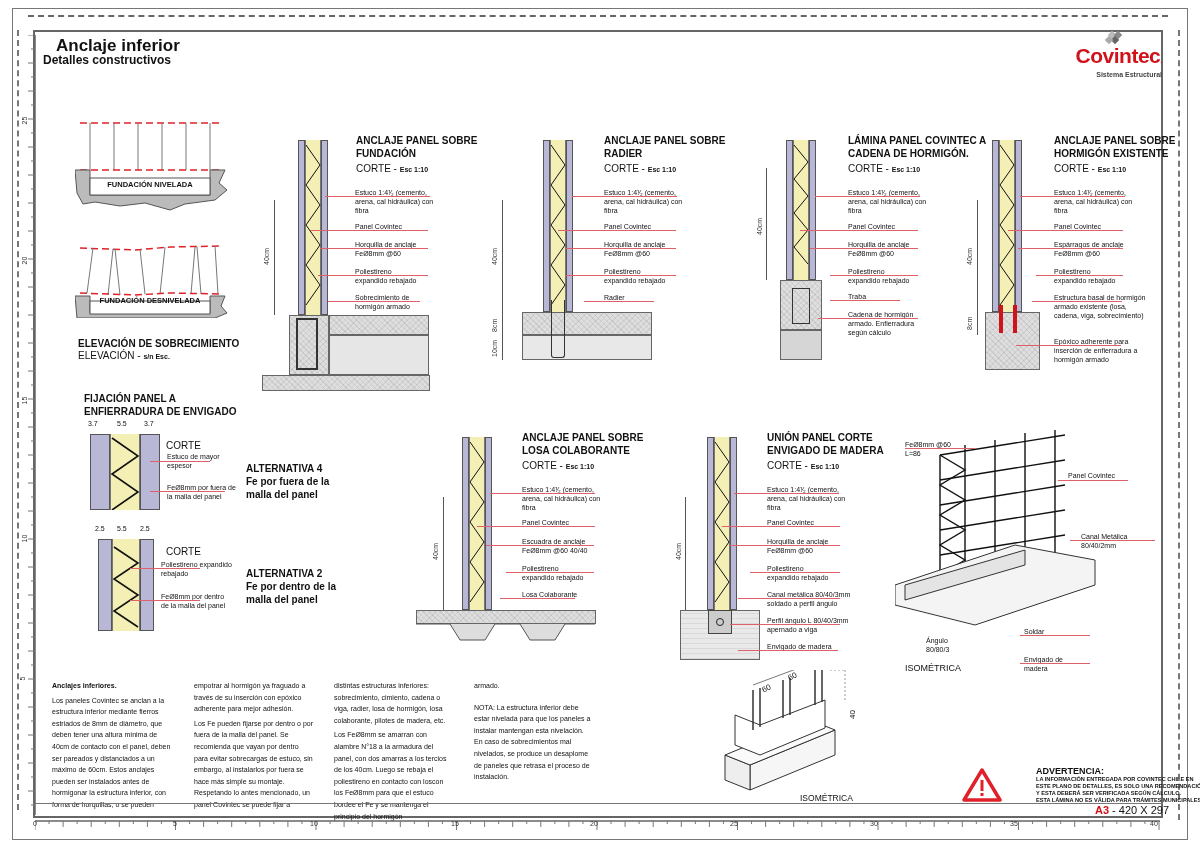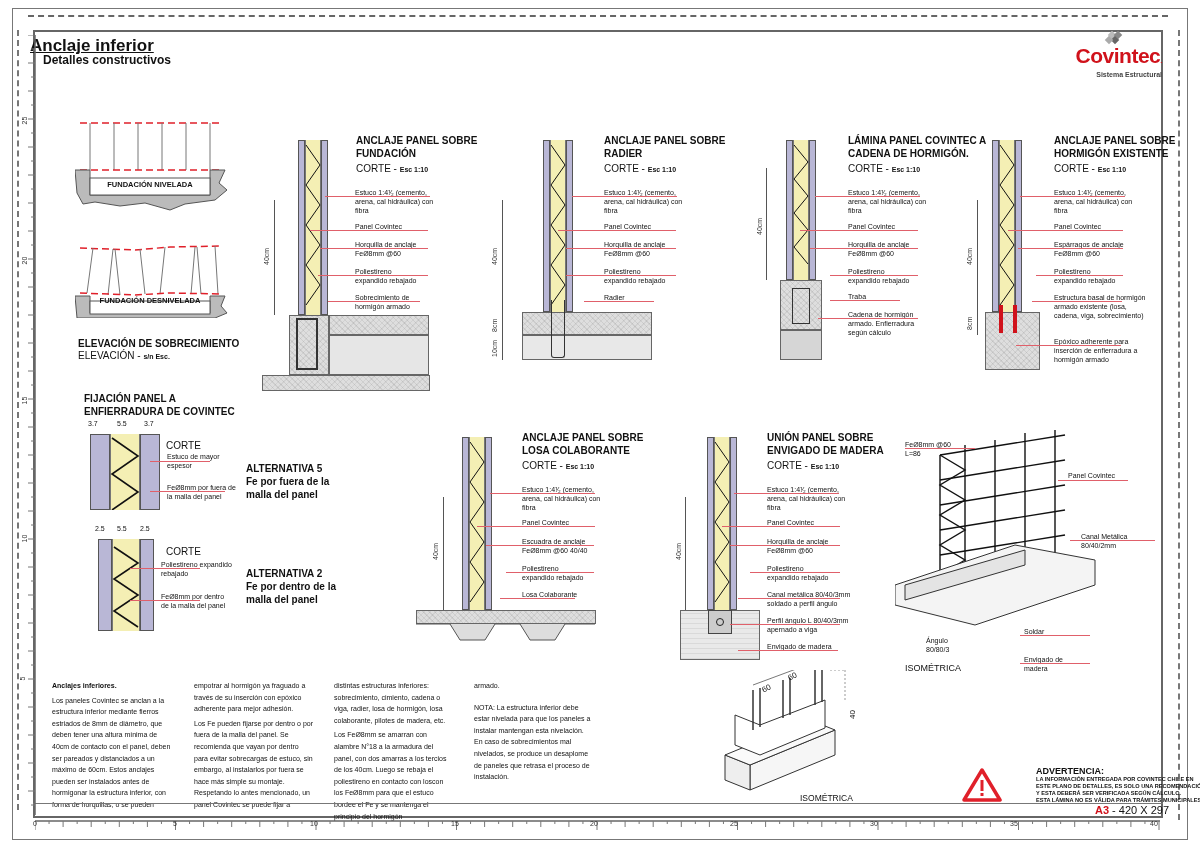--- a/index.html
+++ b/index.html
@@ -6,21 +6,21 @@
   html, body { width: 1200px; height: 848px; background: #ffffff; overflow: hidden; }
   body { font-family: "Liberation Sans", sans-serif; color: #111; position: relative; }
 
   .abs { position: absolute; }
   .sheet-outer { position: absolute; left: 12px; top: 8px; width: 1176px; height: 832px; border: 1px solid #777; }
   .sheet-inner { position: absolute; left: 33px; top: 30px; width: 1130px; height: 788px; border: 2px solid #666; }
   .dash-top { position: absolute; left: 28px; top: 15px; width: 1140px; border-top: 2px dashed #666; }
   .dash-left { position: absolute; left: 17px; top: 30px; height: 780px; border-left: 2px dashed #777; }
   .dash-right { position: absolute; left: 1178px; top: 30px; height: 790px; border-left: 2px dashed #777; }
 
-  .title { left: 30px; top: 36px; font-size: 17px; font-weight: bold; text-decoration: underline; }
+  .title { left: 56px; top: 36px; font-size: 17px; font-weight: bold; }
   .subtitle { left: 43px; top: 53px; font-size: 12px; font-weight: bold; }
 
   .logo { left: 1072px; top: 30px; width: 90px; text-align: right; }
   .logo .diamonds { position: relative; height: 16px; }
   .logo .dmd { position: absolute; width: 6px; height: 6px; transform: rotate(45deg); }
   .logo-word { font-size: 21px; font-weight: bold; color: #d0121b; letter-spacing: -0.5px; line-height: 20px; }
   .logo-tag { font-size: 7px; font-weight: bold; color: #444; }
 
   .det-title { font-size: 10px; font-weight: bold; line-height: 13px; }
   .det-corte { font-size: 10px; line-height: 12px; margin-top: 3px; }
@@ -114,21 +114,21 @@
   <div class="abs" style="left:15px;top:62px;width:120px;text-align:center;font-size:7.5px;font-weight:bold;">FUNDACIÓN NIVELADA</div>
   <div class="abs" style="left:15px;top:178px;width:120px;text-align:center;font-size:7.5px;font-weight:bold;">FUNDACIÓN DESNIVELADA</div>
 </div>
 <div class="abs" style="left:78px;top:337px;">
   <div class="det-title">ELEVACIÓN DE SOBRECIMIENTO</div>
   <div class="det-corte" style="margin-top:0"><span>ELEVACIÓN - </span><b>s/n Esc.</b></div>
 </div>
 
 <div class="abs" style="left:84px;top:392px;">
   <div class="det-title">FIJACIÓN PANEL A</div>
-  <div class="det-title">ENFIERRADURA  DE COVINTEC</div>
+  <div class="det-title">ENFIERRADURA  DE ENVIGADO</div>
 </div>
 
 <div class="abs" style="left:80px;top:420px;width:90px;height:100px;">
   <div class="abs" style="left:8px;top:0;font-size:7px;">3.7</div>
   <div class="abs" style="left:37px;top:0;font-size:7px;">5.5</div>
   <div class="abs" style="left:64px;top:0;font-size:7px;">3.7</div>
   <div class="panel" style="left:10px;top:14px;width:70px;height:76px;">
     <div class="st" style="left:0;width:20px;"></div>
     <div class="core" style="left:20px;width:30px;"></div>
     <div class="st" style="left:50px;width:20px;"></div>
@@ -136,21 +136,21 @@
         <polyline points="22,4 48,22 22,40 48,58 22,76" fill="none" stroke="#111" stroke-width="1.6"></polyline>
       </svg>
   </div>
 </div>
 <div class="abs" style="left:166px;top:440px;font-size:10px;">CORTE</div>
 <div class="lbl" style="left:167px;top:452px;width:62px;">Estuco de mayor espesor</div>
 <div class="leader" style="left:150px;top:461px;width:60px;"></div>
 <div class="lbl" style="left:167px;top:483px;width:70px;">FeØ8mm por fuera de la malla del panel</div>
 <div class="leader" style="left:150px;top:491px;width:75px;"></div>
 <div class="abs" style="left:246px;top:462px;">
-  <div class="det-title">ALTERNATIVA 5</div>
+  <div class="det-title">ALTERNATIVA 4</div>
   <div class="det-title">Fe por fuera de la</div>
   <div class="det-title">malla del panel</div>
 </div>
 
 <div class="abs" style="left:80px;top:525px;width:90px;height:110px;">
   <div class="abs" style="left:15px;top:0;font-size:7px;">2.5</div>
   <div class="abs" style="left:37px;top:0;font-size:7px;">5.5</div>
   <div class="abs" style="left:60px;top:0;font-size:7px;">2.5</div>
   <div class="panel" style="left:18px;top:14px;width:56px;height:92px;">
     <div class="st" style="left:0;width:14px;"></div>
@@ -336,21 +336,21 @@
   <svg width="30" height="173">
       <polyline points="8,5 22,25 8,45 22,65 8,85 22,105 8,125 22,145 8,165" fill="none" stroke="#111" stroke-width="1"></polyline>
     </svg>
 </div>
 <div class="dim-v" style="left:685px;top:497px;height:113px;"></div>
 <div class="dim-lbl" style="left:675px;top:560px;">40cm</div>
 <div class="wood" style="left:680px;top:610px;width:80px;height:50px;"></div>
 <div class="abs" style="left:708px;top:610px;width:24px;height:24px;background:#ccc;border:1px solid #444;"></div>
 <div class="abs" style="left:716px;top:618px;width:8px;height:8px;border:1px solid #222;border-radius:50%;"></div>
 <div class="abs" style="left:767px;top:431px;">
-  <div class="det-title">UNIÓN PANEL SOBRE</div>
+  <div class="det-title">UNIÓN PANEL CORTE</div>
   <div class="det-title">ENVIGADO DE MADERA</div>
   <div class="det-corte"><span>CORTE - </span><b>Esc 1:10</b></div>
 </div>
 <div class="lbl" style="left:767px;top:485px;width:80px;">Estuco 1:4⅟₂ (cemento, arena, cal hidráulica) con fibra</div>
 <div class="leader" style="left:734px;top:493px;width:105px;"></div>
 <div class="lbl" style="left:767px;top:518px;">Panel Covintec</div>
 <div class="leader" style="left:722px;top:526px;width:118px;"></div>
 <div class="lbl" style="left:767px;top:537px;width:70px;">Horquilla de anclaje FeØ8mm @60</div>
 <div class="leader" style="left:730px;top:545px;width:110px;"></div>
 <div class="lbl" style="left:767px;top:564px;width:70px;">Poliestireno expandido rebajado</div>

